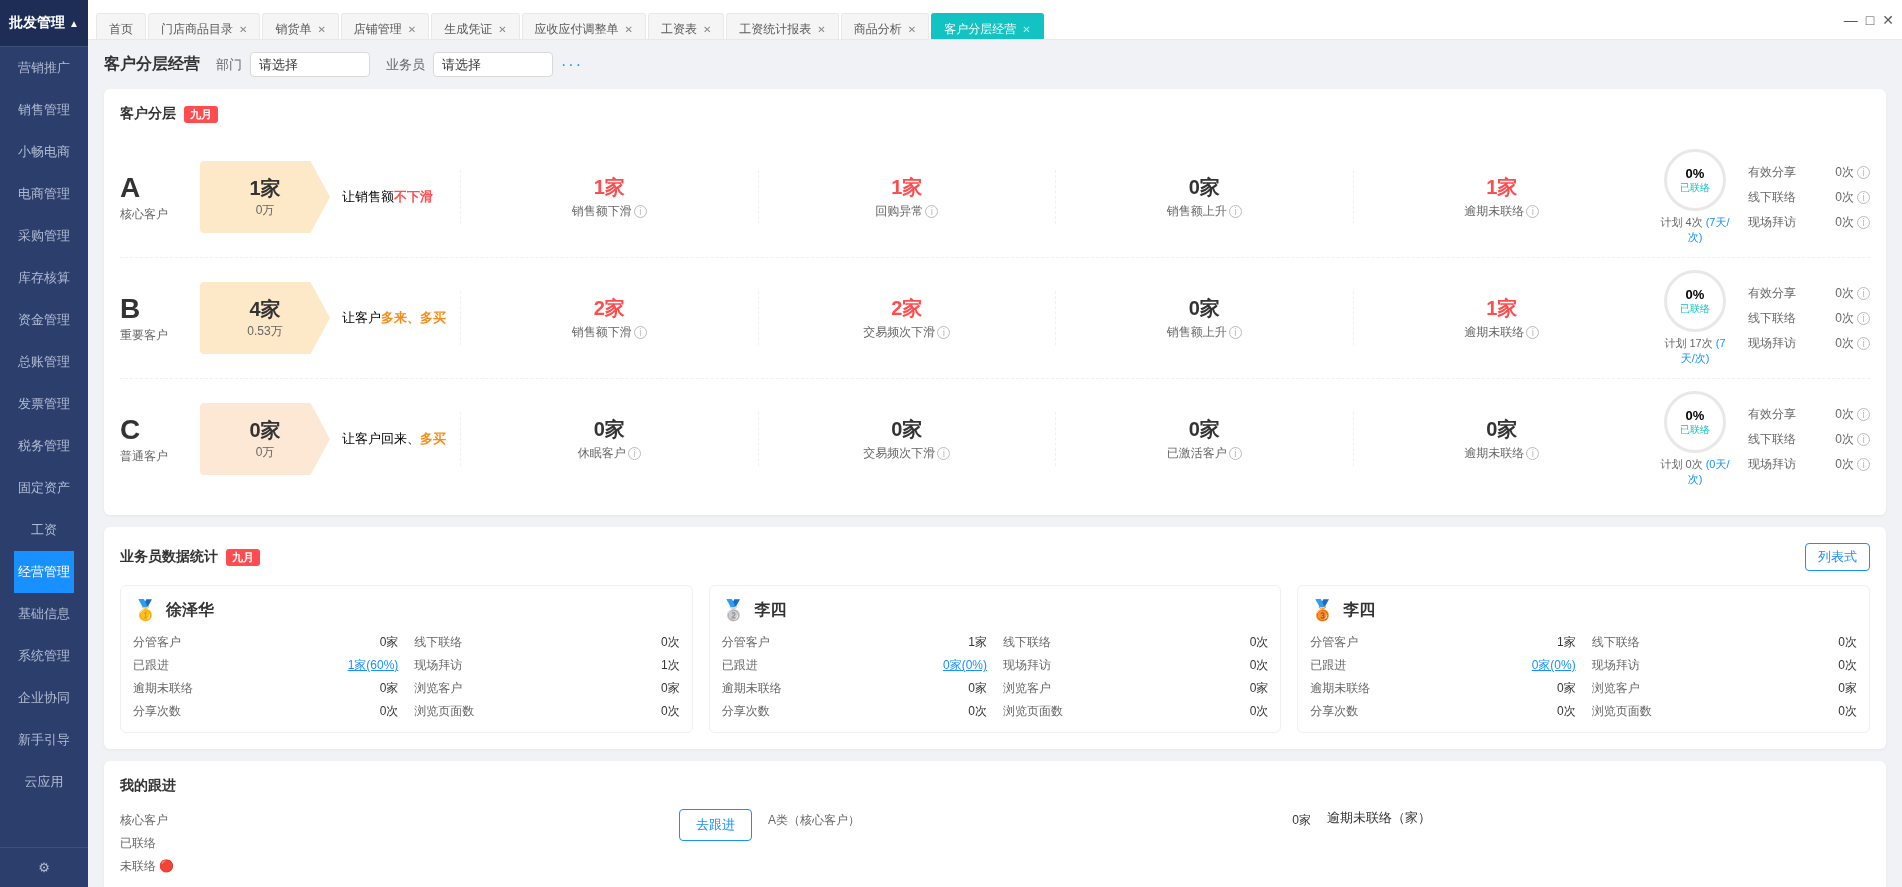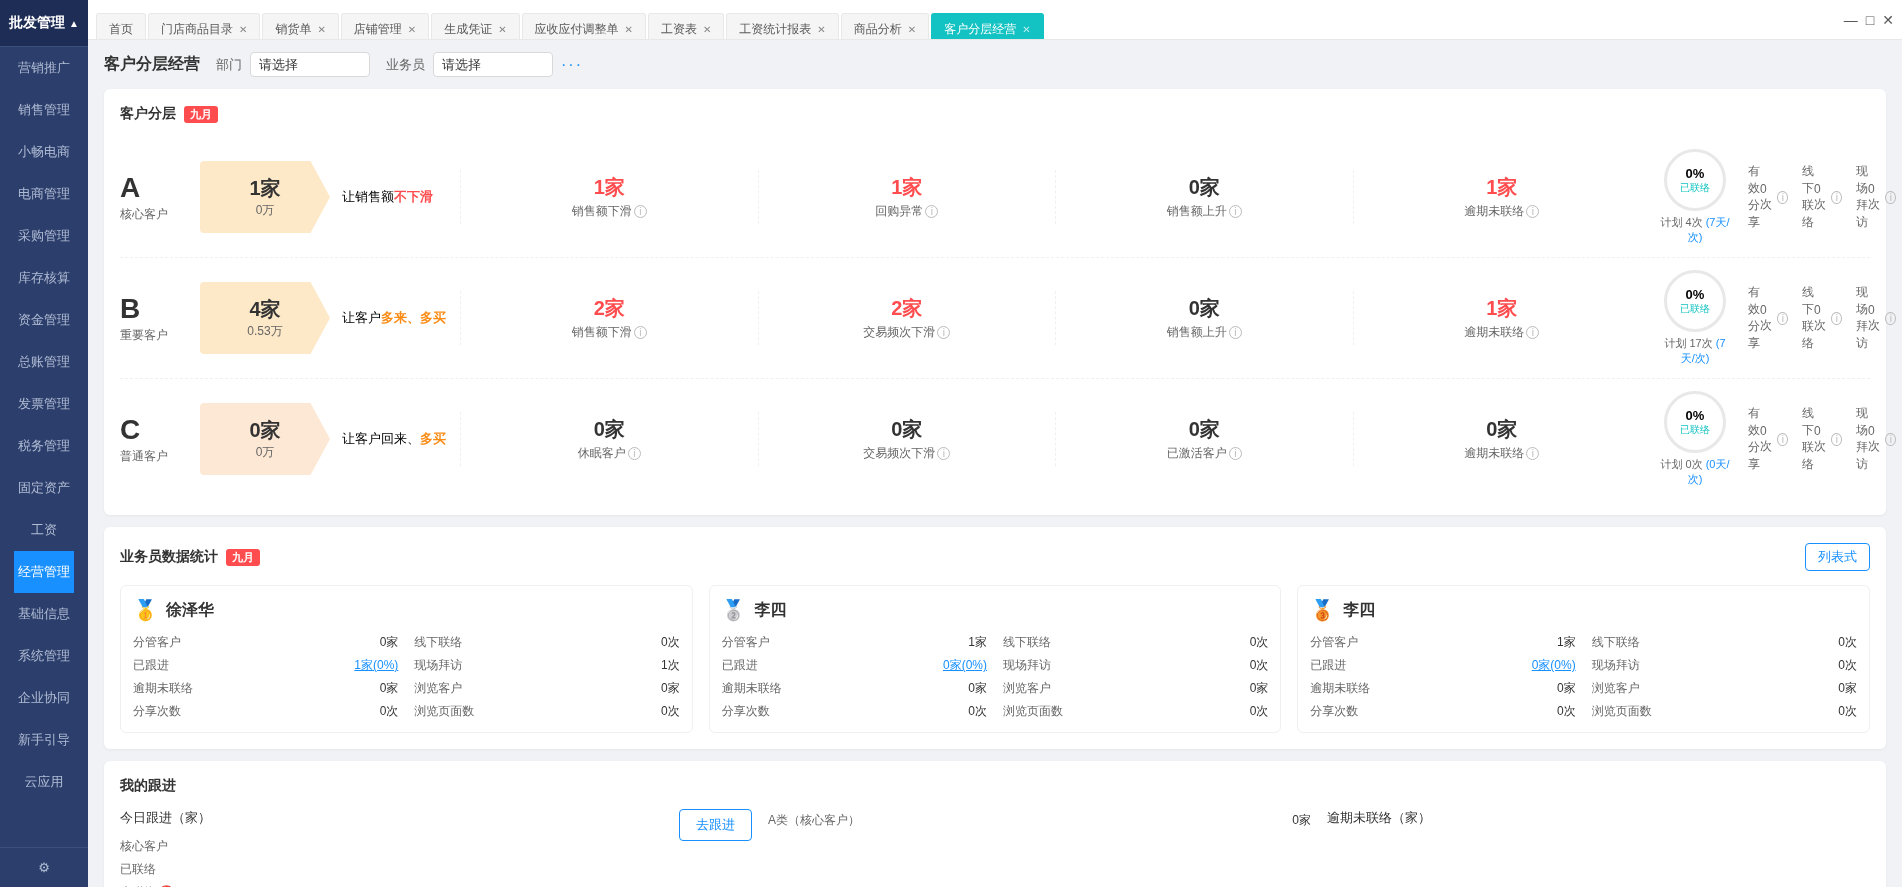--- a/index.html
+++ b/index.html
@@ -206,22 +206,22 @@
       flex-direction: column;
       align-items: center;
       justify-content: center;
       padding: 0 8px;
     }
 
     .tier-side-stats {
       width: 130px;
       flex-shrink: 0;
       display: flex;
-      flex-direction: row;
-      gap: 14px;
+      flex-direction: column;
+      gap: 8px;
       font-size: 12px;
       color: #666;
       padding-left: 8px;
     }
     .side-stat-row { display: flex; align-items: center; justify-content: space-between; }
 
     
     .biz-header {
       display: flex;
       align-items: center;
@@ -653,21 +653,21 @@
               <div class="staff-stat-row">
         <span>分管客户</span>
         <span class="staff-stat-val">0家</span>
       </div>
               <div class="staff-stat-row">
         <span>线下联络</span>
         <span class="staff-stat-val">0次</span>
       </div>
               <div class="staff-stat-row">
         <span>已跟进</span>
-        <span class="staff-stat-val link">1家(0%)</span>
+        <span class="staff-stat-val link">1家(60%)</span>
       </div>
               <div class="staff-stat-row">
         <span>现场拜访</span>
         <span class="staff-stat-val">1次</span>
       </div>
               <div class="staff-stat-row">
         <span>逾期未联络</span>
         <span class="staff-stat-val">0家</span>
       </div>
               <div class="staff-stat-row">
@@ -764,21 +764,20 @@
       </div>
             </div>
           </div>
         </div>
     </div>
 
     <div class="followup-section">
       <div class="followup-title">我的跟进</div>
       <div class="followup-grid">
         <div>
-          <div class="followup-col-title">今日跟进（家）</div>
           <div>
             <div class="followup-row">
               <span>核心客户</span>
               <span class="followup-val"></span>
             </div>
             <div class="followup-row">
               <span>已联络</span>
               <span class="followup-val"></span>
             </div>
             <div class="followup-row">

